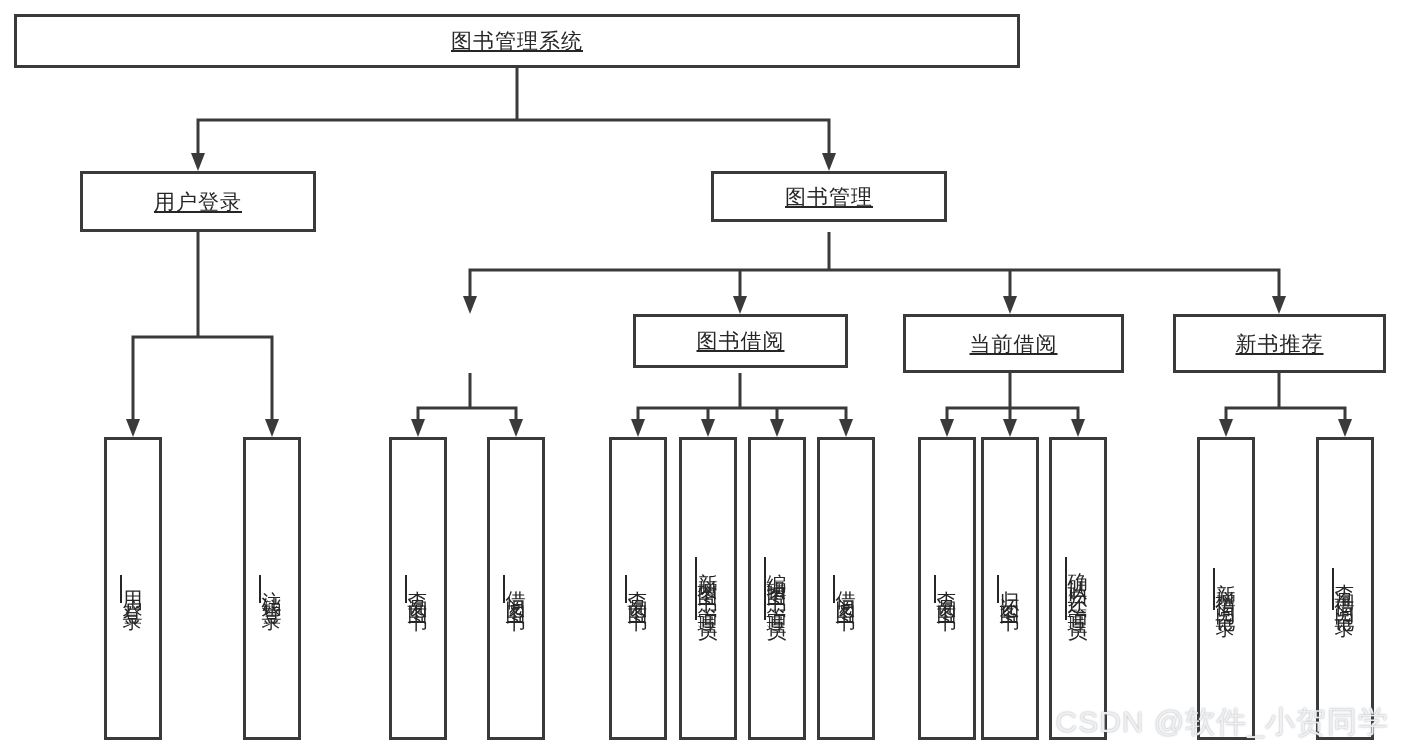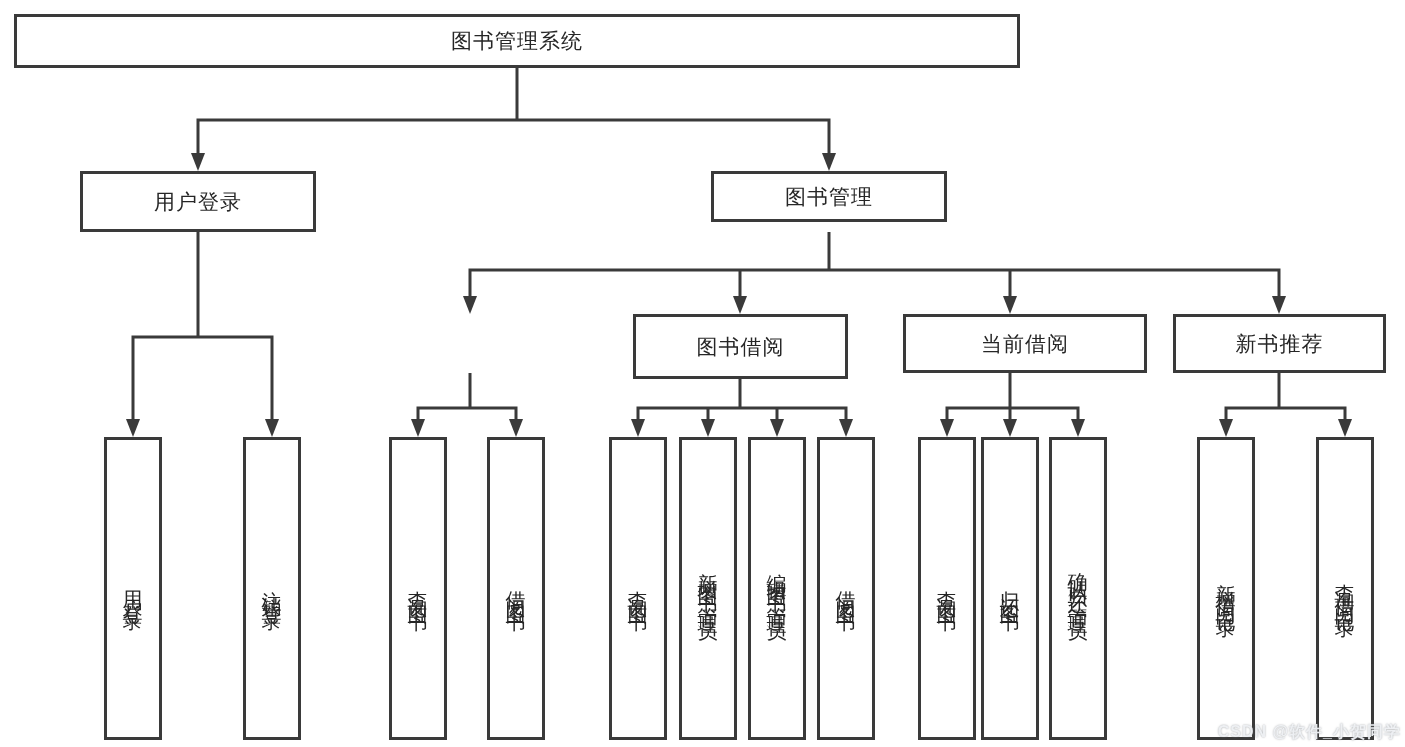--- a/index.html
+++ b/index.html
@@ -14,44 +14,44 @@
   .node{
     position:absolute;
     z-index:2;
     background:#ffffff;
     border:3px solid #3a3a3a;
     box-sizing:border-box;
     display:flex;
     align-items:center;
     justify-content:center;
     color:#262626;
+    text-decoration:underline;
   }
   .h-node .lbl{
     font-size:21px;
     letter-spacing:1px;
     white-space:nowrap;
   }
   .v-node .vlbl{
     writing-mode:vertical-rl;
     text-orientation:mixed;
     font-size:20px;
     letter-spacing:0.35em;
     line-height:1.1;
   }
   .watermark{
     position:absolute;
-    right:4px;
+    right:16px;
     bottom:4px;
     z-index:3;
-    font-size:16px;
+    font-size:30px;
     color:rgba(240,242,245,0.95);
     text-shadow:0 0 2px rgba(110,115,120,0.65);
     white-space:nowrap;
     letter-spacing:1px;
-    font-weight:bold;
   }
 </style>
 </head>
 <body>
 
 <div class="canvas">
 
   <svg class="connector-layer" width="1405" height="747" viewBox="0 0 1405 747">
     <g stroke="#3a3a3a" stroke-width="3" fill="none">
       <g>
@@ -103,24 +103,24 @@
     <span class="lbl">图书管理系统</span>
   </div>
 
   <div class="node h-node" style="left:80px;top:171px;width:236px;height:61px">
     <span class="lbl">用户登录</span>
   </div>
   <div class="node h-node" style="left:711px;top:171px;width:236px;height:51px">
     <span class="lbl">图书管理</span>
   </div>
 
-  <div class="node h-node" style="left:633px;top:314px;width:215px;height:65px">
+  <div class="node h-node" style="left:633px;top:314px;width:215px;height:54px">
     <span class="lbl">图书借阅</span>
   </div>
-  <div class="node h-node" style="left:903px;top:314px;width:244px;height:59px">
+  <div class="node h-node" style="left:903px;top:314px;width:221px;height:59px">
     <span class="lbl">当前借阅</span>
   </div>
   <div class="node h-node" style="left:1173px;top:314px;width:213px;height:59px">
     <span class="lbl">新书推荐</span>
   </div>
 
   <div class="node v-node" style="left:104px;top:437px;width:58px;height:303px">
     <span class="vlbl">用户登录</span>
   </div>
   <div class="node v-node" style="left:243px;top:437px;width:58px;height:303px">

